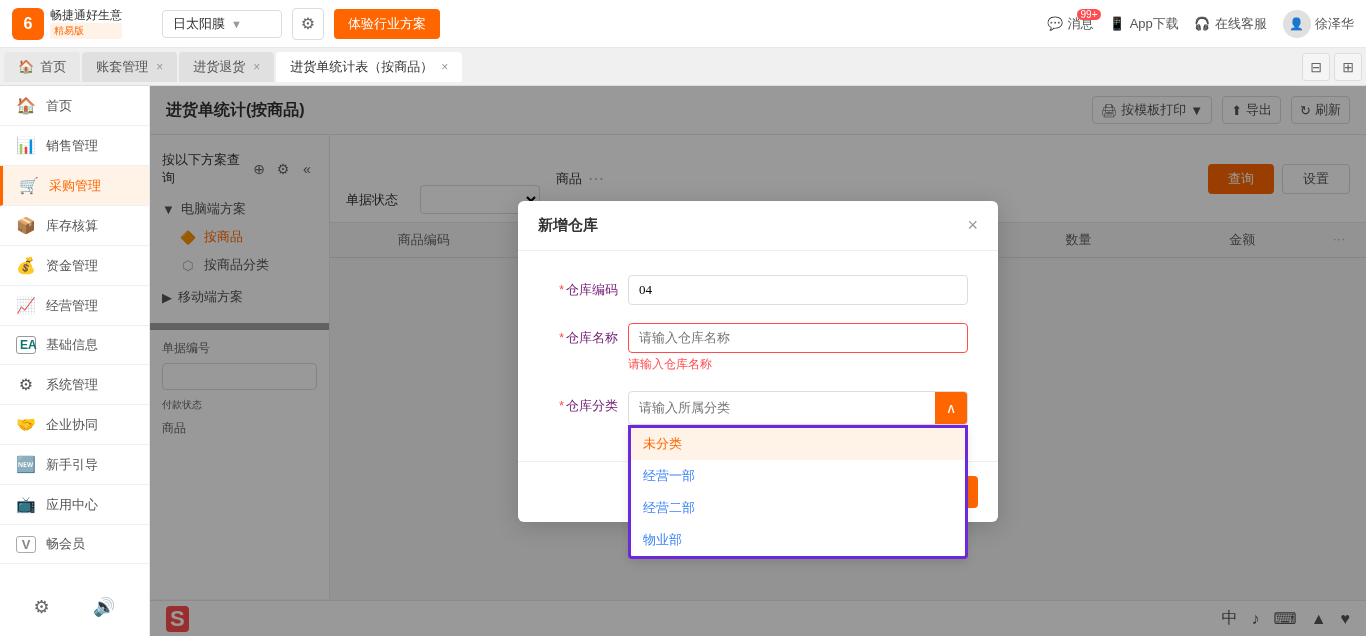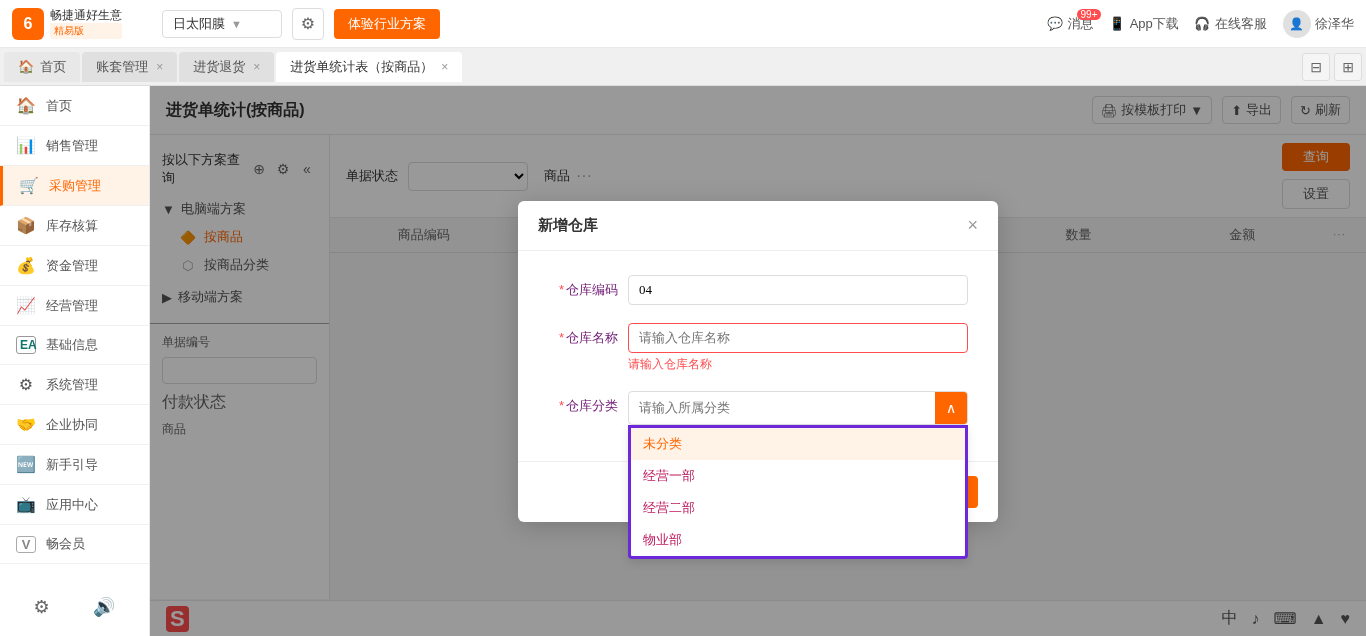--- a/index.html
+++ b/index.html
@@ -391,21 +391,21 @@
       background: #fff;
       border: 3px solid #6d28d9;
       border-radius: 0 0 4px 4px;
       z-index: 200;
       box-shadow: 0 4px 10px rgba(0,0,0,0.1);
     }
     .category-option {
       padding: 7px 12px;
       cursor: pointer;
       font-size: 13px;
-      color: #be185d;
+      color: #3b82f6;
     }
     .category-option.selected { background: #fff3e8; color: #ff6600; }
 
     
     .modal-footer {
       padding: 14px 20px;
       border-top: 1px solid #eee;
       display: flex;
       justify-content: flex-end;
       gap: 10px;
@@ -632,40 +632,40 @@
           </div>
         </div>
 
         <div class="plan-section">
           <div class="plan-section-header">
             <span>▶</span>
             <span>移动端方案</span>
           </div>
         </div>
 
-        <div style="padding:10px 12px;border-top:1px solid #a3a3a3;margin-top:10px;">
+        <div style="padding:10px 12px;border-top:7px solid #a3a3a3;margin-top:10px;">
           <div style="font-size:12px;color:#666;margin-bottom:6px;">单据编号</div>
           <input class="filter-input" style="width: 100%; margin-bottom: 8px;" placeholder="">
-          <div style="font-size:16px;color:#666;margin-bottom:4px;">付款状态</div>
+          <div style="font-size:10px;color:#666;margin-bottom:4px;">付款状态</div>
           <div style="font-size:12px;color:#666;margin-bottom:4px;margin-top:8px;">商品</div>
         </div>
       </div>
 
       <div style="flex:1;display:flex;flex-direction:column;overflow:hidden;">
 
         <div style="background:#fff;padding:8px 16px;display:flex;align-items:center;gap:16px;border-bottom:1px solid #e8e8e8;">
-          <div style="display:flex;align-items:center;gap:10px;">
+          <div style="display:flex;align-items:center;gap:22px;margin-top:42px;">
             <span style="font-size:13px;color:#333;">单据状态</span>
             <select class="filter-select" style="width:120px;"></select>
           </div>
           <div style="display:flex;align-items:center;gap:6px;">
             <span style="font-size:13px;color:#333;">商品</span>
             <span style="color:#aaa;font-size:16px;">···</span>
           </div>
-          <div style="margin-left:auto;display:flex;gap:8px;flex-direction:column;">
+          <div style="margin-left:auto;display:flex;gap:8px;">
             <button class="query-btn">查询</button>
             <button class="settings-btn">设置</button>
           </div>
         </div>
 
         <div class="table-header-row">
           <div class="table-col">商品编码</div>
           <div class="table-col">商品名称</div>
           <div class="table-col">规格</div>
           <div class="table-col">单位</div>

